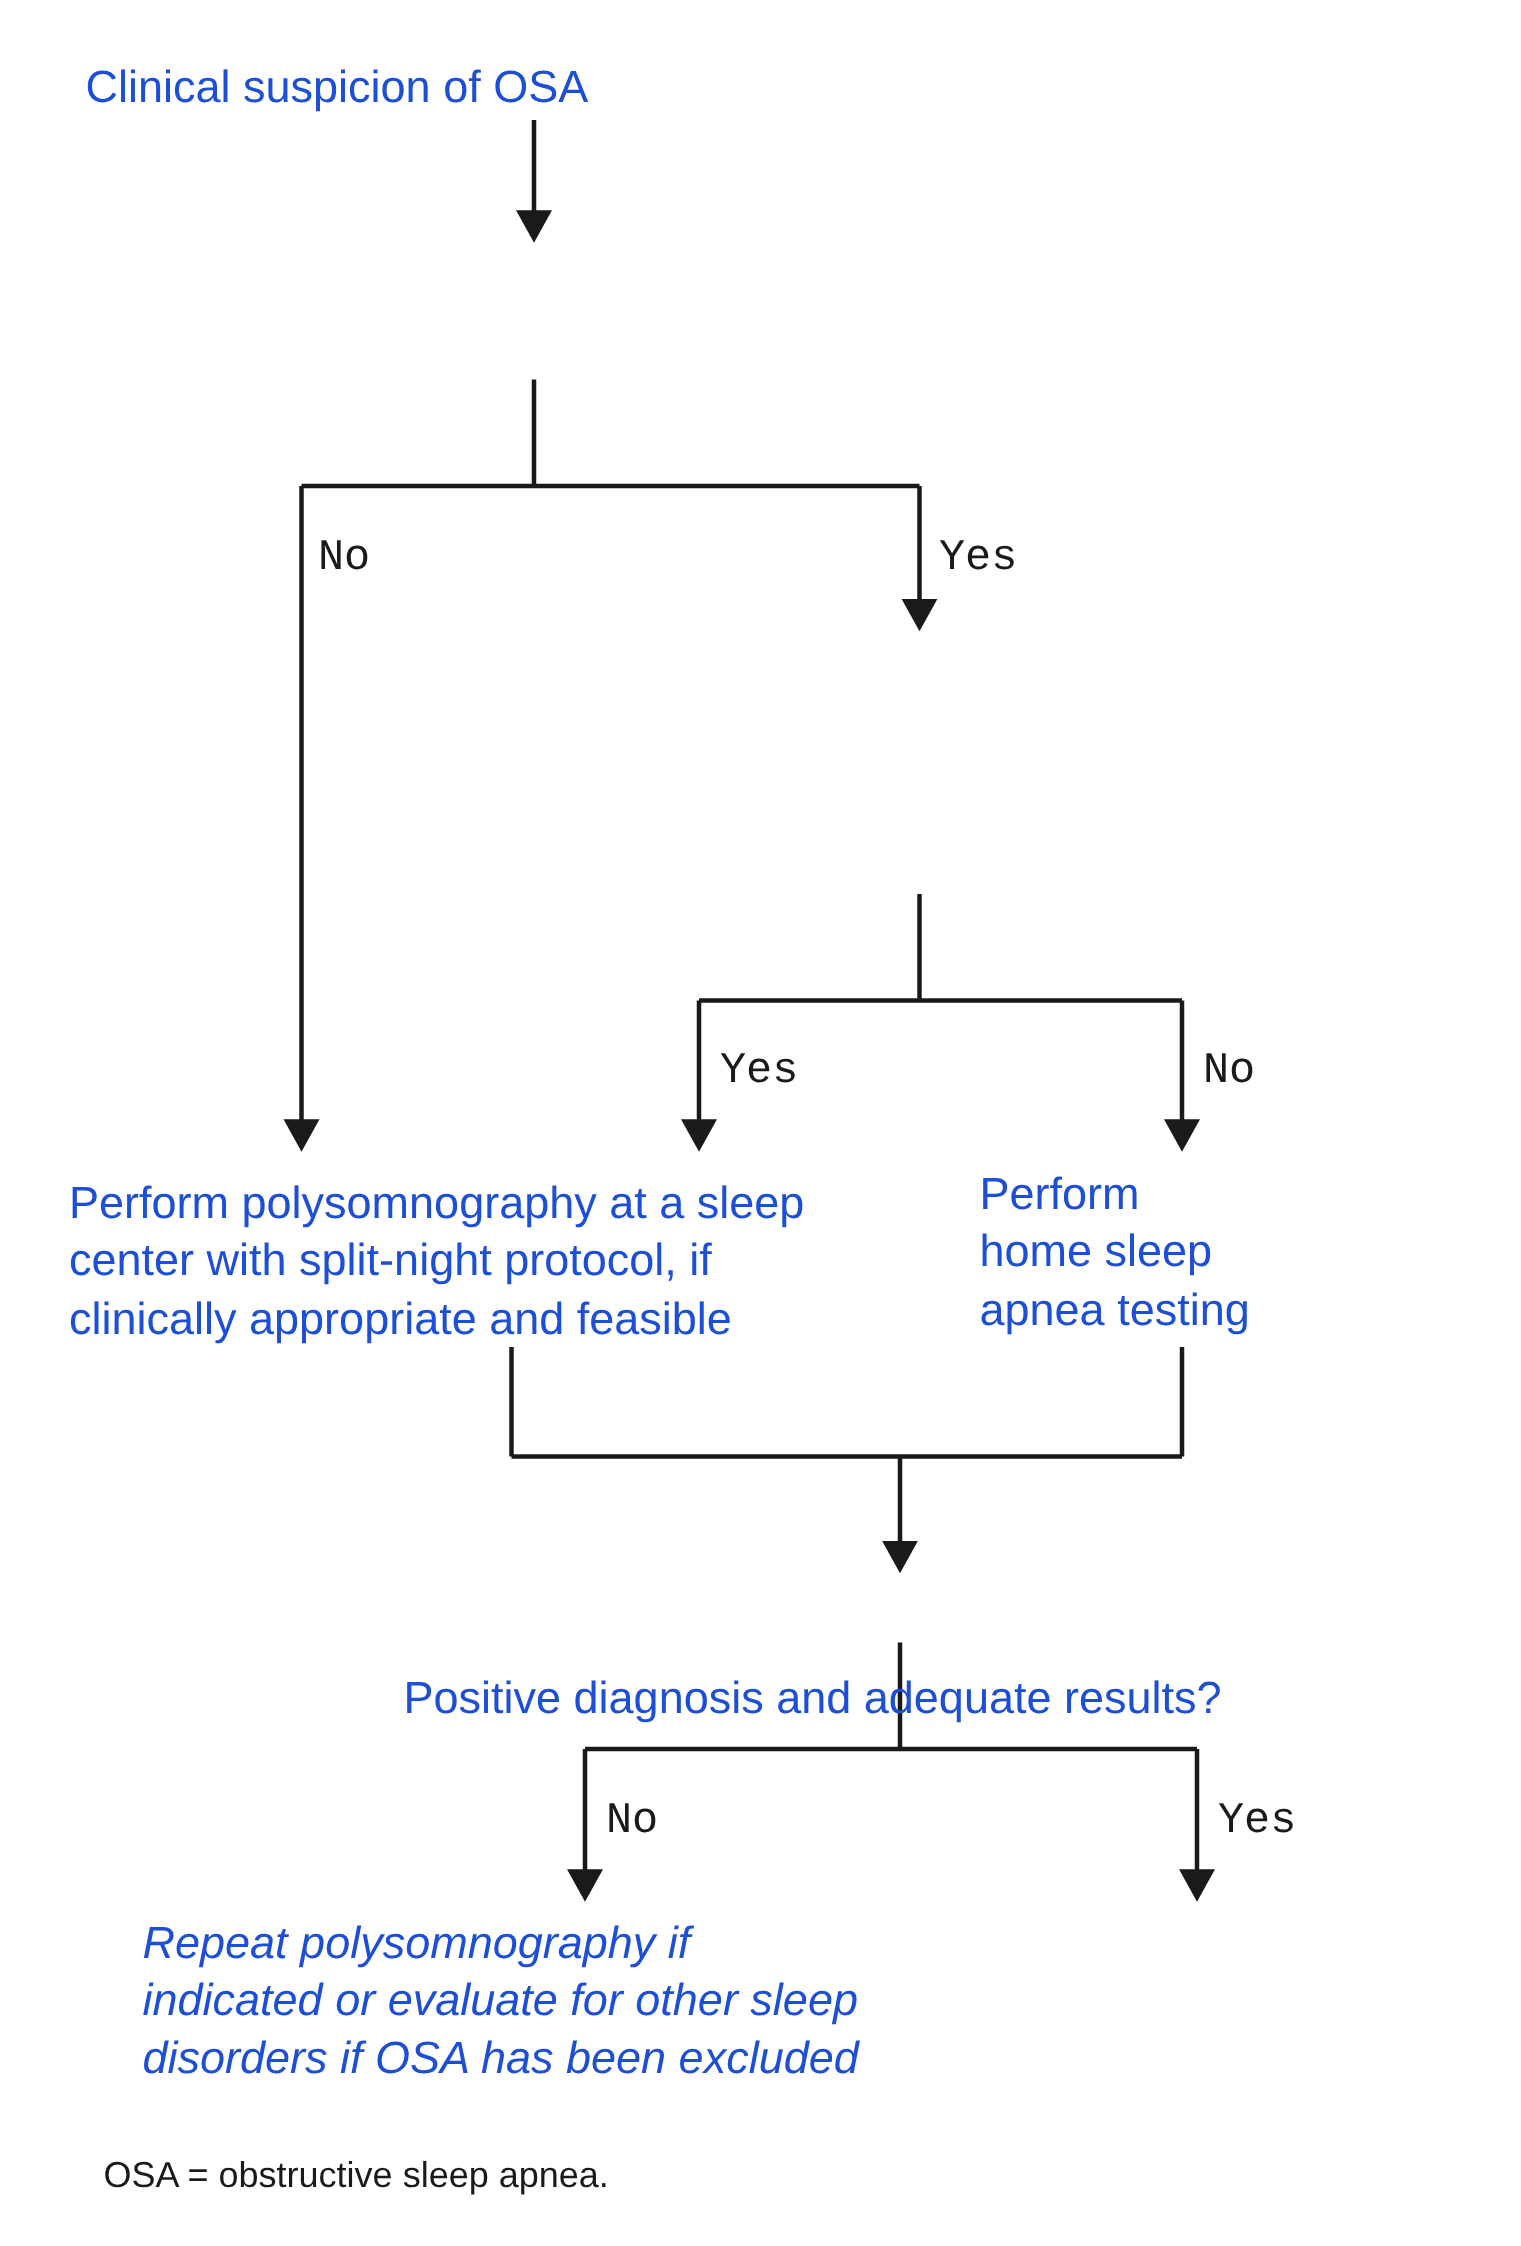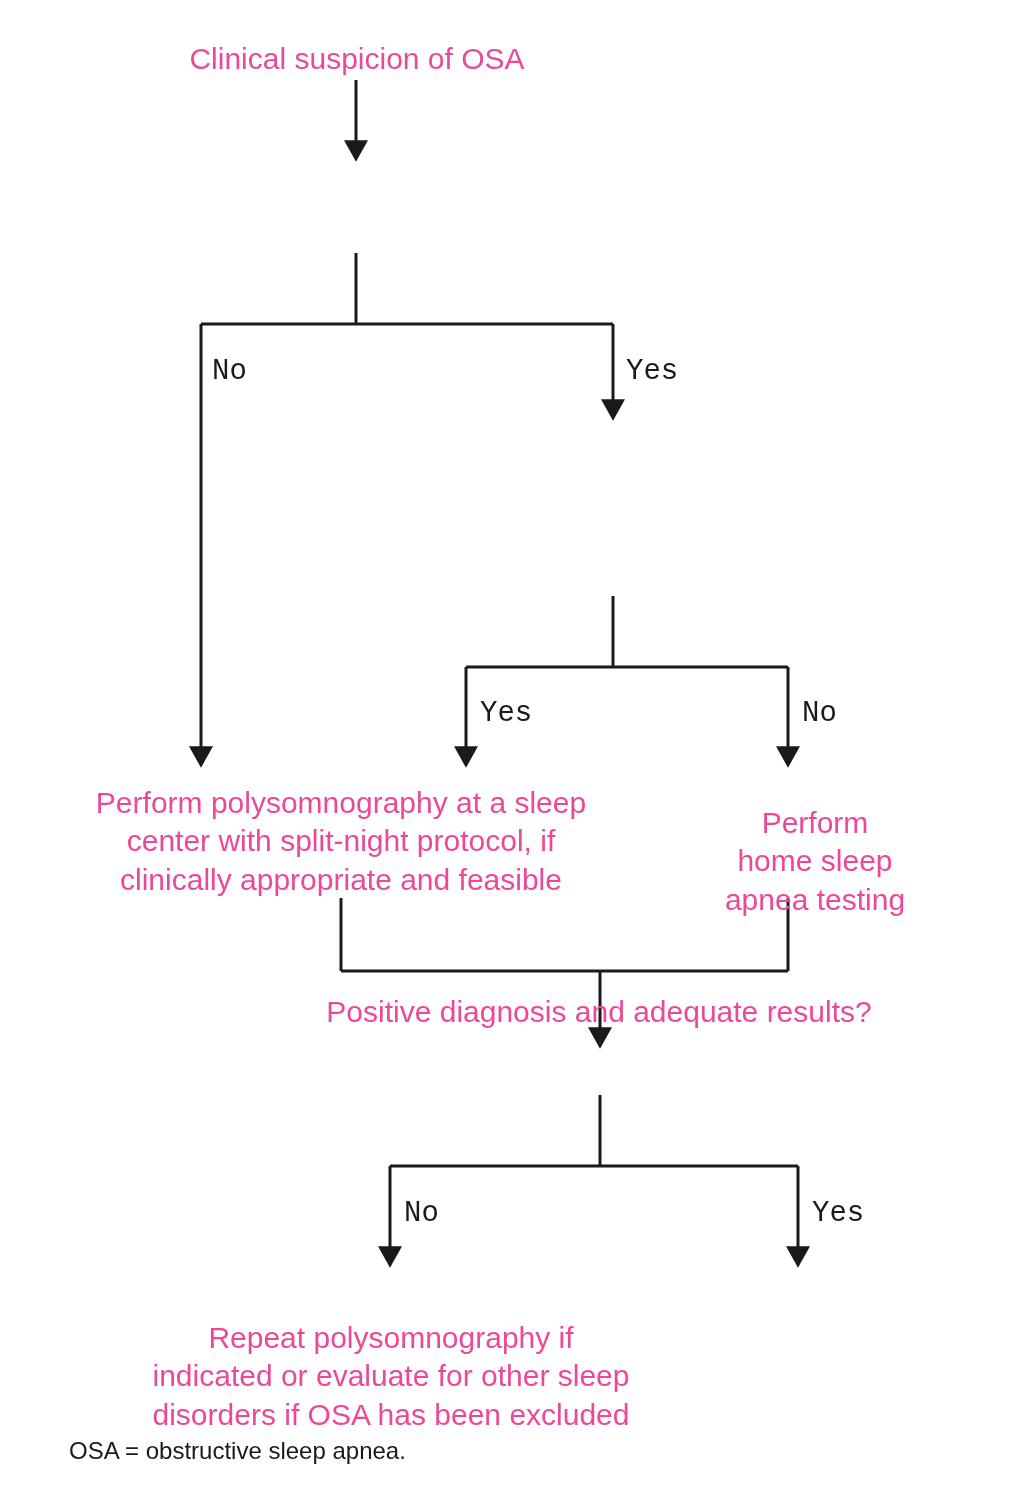--- a/index.html
+++ b/index.html
@@ -21,23 +21,22 @@
   }
   #flow-svg {
     position: absolute;
     left: 0;
     top: 0;
     width: 1014px;
     height: 1497px;
   }
   .node {
     position: absolute;
-    text-align: center;
     line-height: 1.28;
-    color: #ec4899;
+    color: #1d4ed8;
     white-space: pre-line;
     font-weight: 400;
   }
   .node-lg {
     font-size: 30px;
   }
   .edge-label {
     position: absolute;
     font-size: 29px;
     color: #1a1a1a;
@@ -50,23 +49,23 @@
     font-size: 24px;
     color: #1a1a1a;
     white-space: nowrap;
   }
 
   
   #node-start        { left: 57px;  top: 40px;   width: 600px; }
   #node-q1           { left: 26px;  top: 170px;  width: 660px; }
   #node-q2           { left: 238px; top: 436px;  width: 760px; }
   #node-psg          { left: 46px;  top: 784px;  width: 590px; }
-  #node-hsat         { left: 708px; top: 778px;  width: 214px; margin-top: 26px; }
-  #node-q3           { left: 269px; top: 993px; width: 660px; }
-  #node-repeat       { left: 95px;  top: 1319px; width: 592px; }
+  #node-hsat         { left: 653px; top: 778px;  width: 214px; }
+  #node-q3           { left: 269px; top: 1114px; width: 660px; }
+  #node-repeat       { left: 95px;  top: 1277px; width: 592px; font-style: italic; }
   #node-treat        { left: 716px; top: 1277px; width: 192px; }
 
   
   #label-q1-no    { left: 212px; top: 357px; }
   #label-q1-yes   { left: 626px; top: 357px; }
   #label-q2-yes   { left: 480px; top: 699px; }
   #label-q2-no    { left: 802px; top: 699px; }
   #label-q3-no    { left: 404px; top: 1199px; }
   #label-q3-yes   { left: 812px; top: 1199px; }
 

